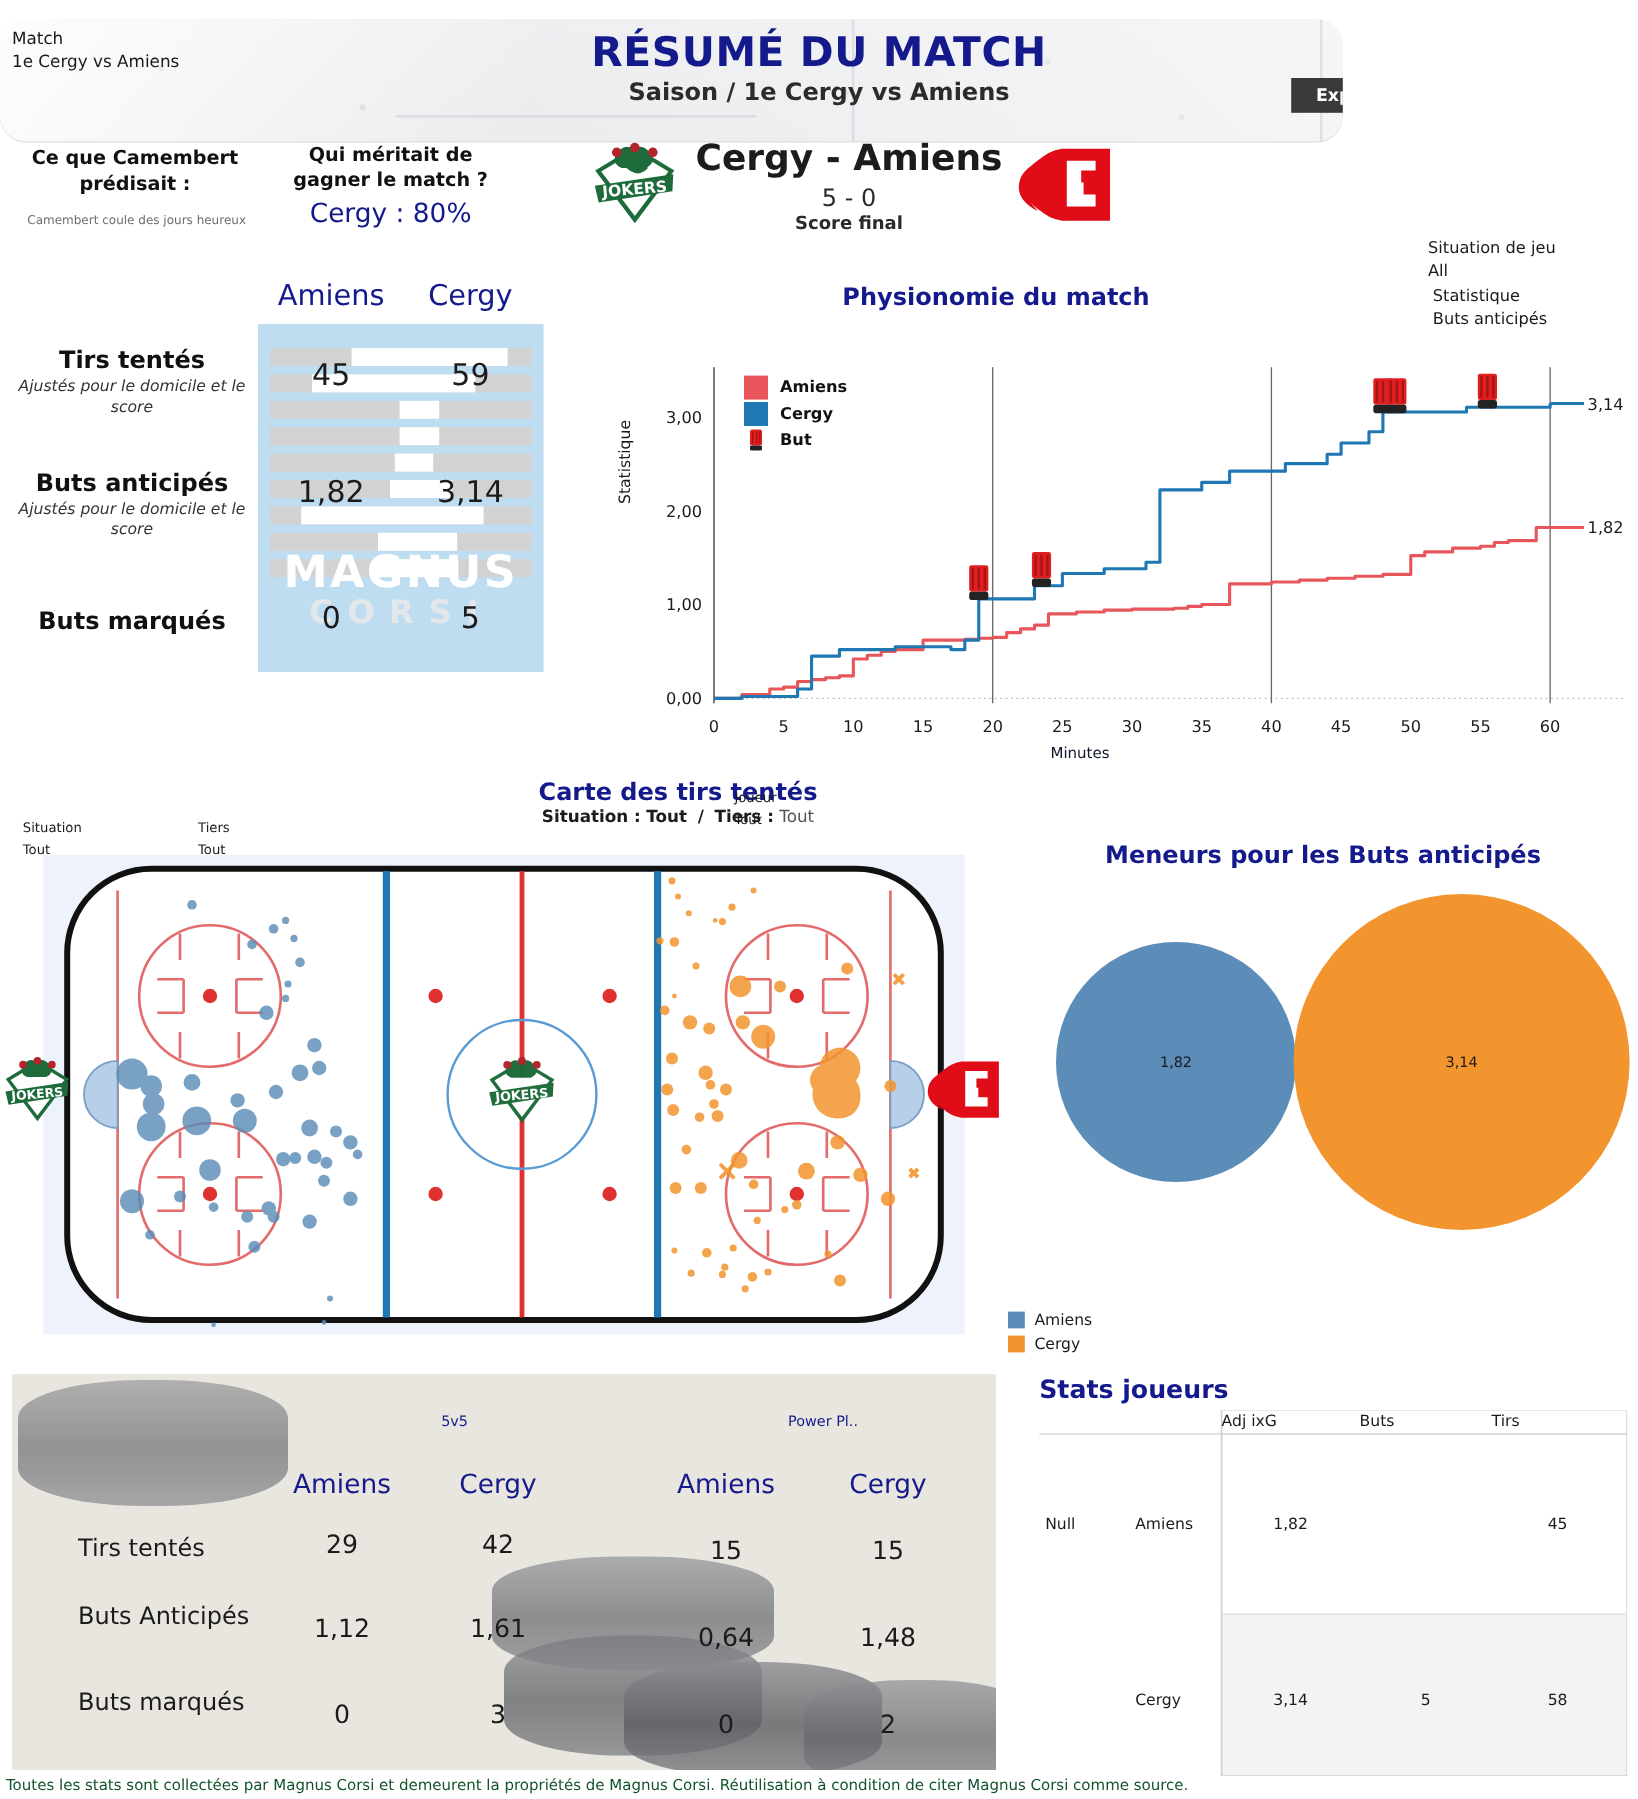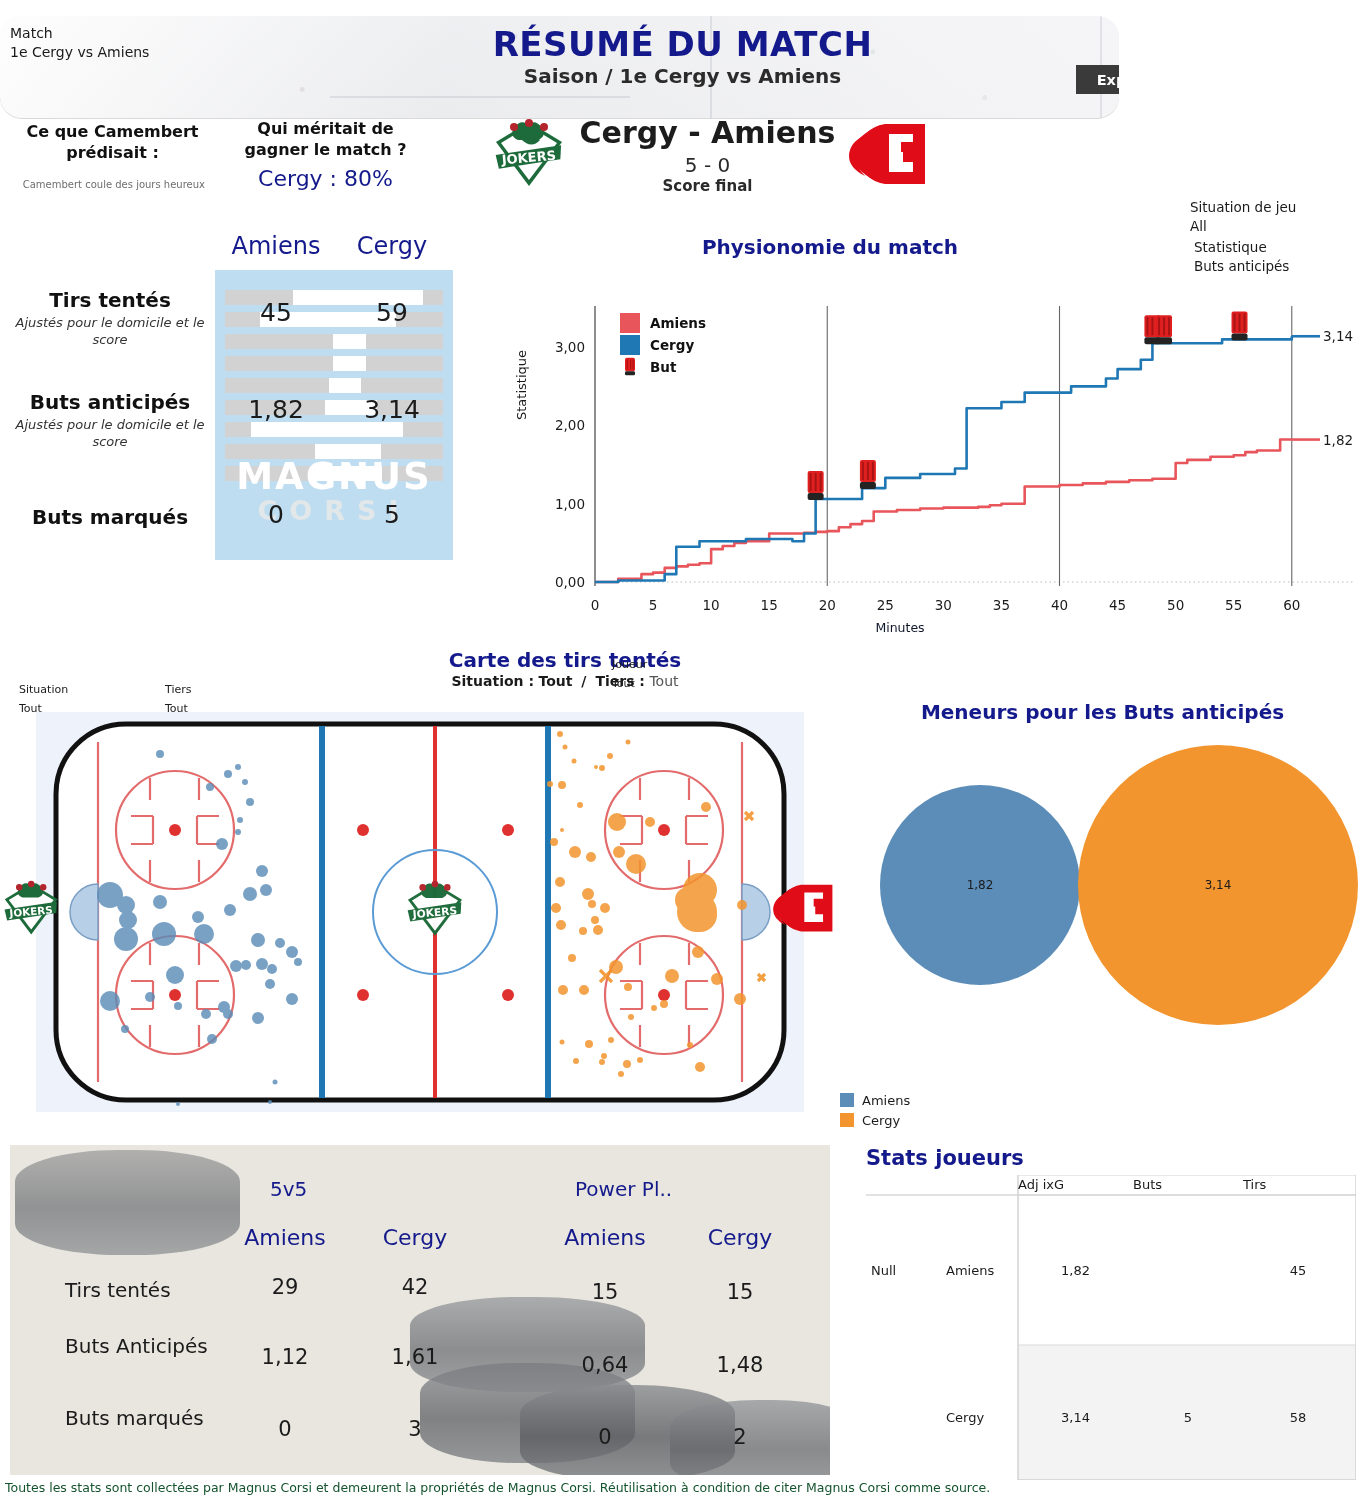--- a/index.html
+++ b/index.html
@@ -150,21 +150,21 @@
   .bl-row { display:flex; align-items:center; height:20px; }
   .bl-sw { width:14px; height:14px; margin-right:8px; }
   .bl-txt { font-size:13px; color:#1b1b1b; }
 
   
   .puck-panel {
     position:absolute; left:10px; top:1145px; width:820px; height:330px;
     background:#e8e6df; overflow:hidden;
   }
   .puck { position:absolute; border-radius:46%/30%; }
-  .bt-group { position:absolute; font-size:20px; color:#141a8c; text-align:left; }
+  .bt-group { position:absolute; font-size:12px; color:#141a8c; text-align:right; }
   .bt-team  { position:absolute; font-size:22px; color:#141a8c; text-align:center; }
   .bt-rowlbl{ position:absolute; font-size:20px; color:#1b1b1b; line-height:29px; }
   .bt-val   { position:absolute; font-size:21px; color:#1b1b1b; text-align:center; }
 
   
   .ps-title { position:absolute; left:866px; top:1146px; font-size:21px; font-weight:bold; color:#141a8c; }
   .ps-table { position:absolute; left:866px; top:1175px; width:490px; height:305px; }
   .ps-hdr { position:absolute; font-size:13px; color:#1b1b1b; }
   .ps-cell { position:absolute; font-size:13px; color:#1b1b1b; }
 

